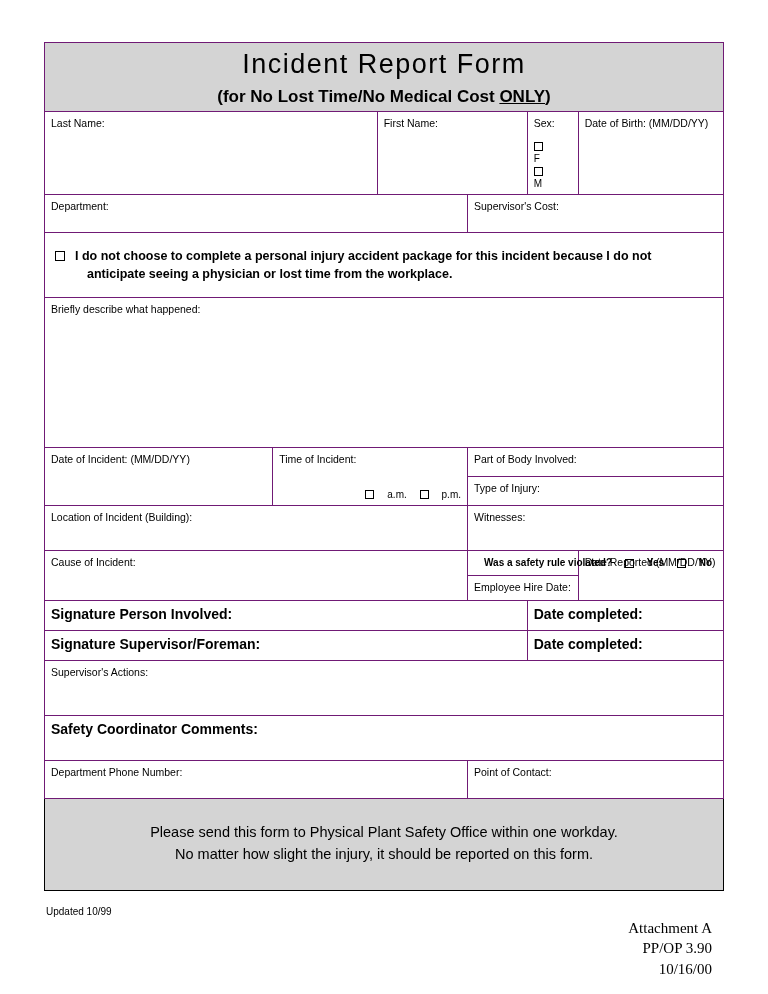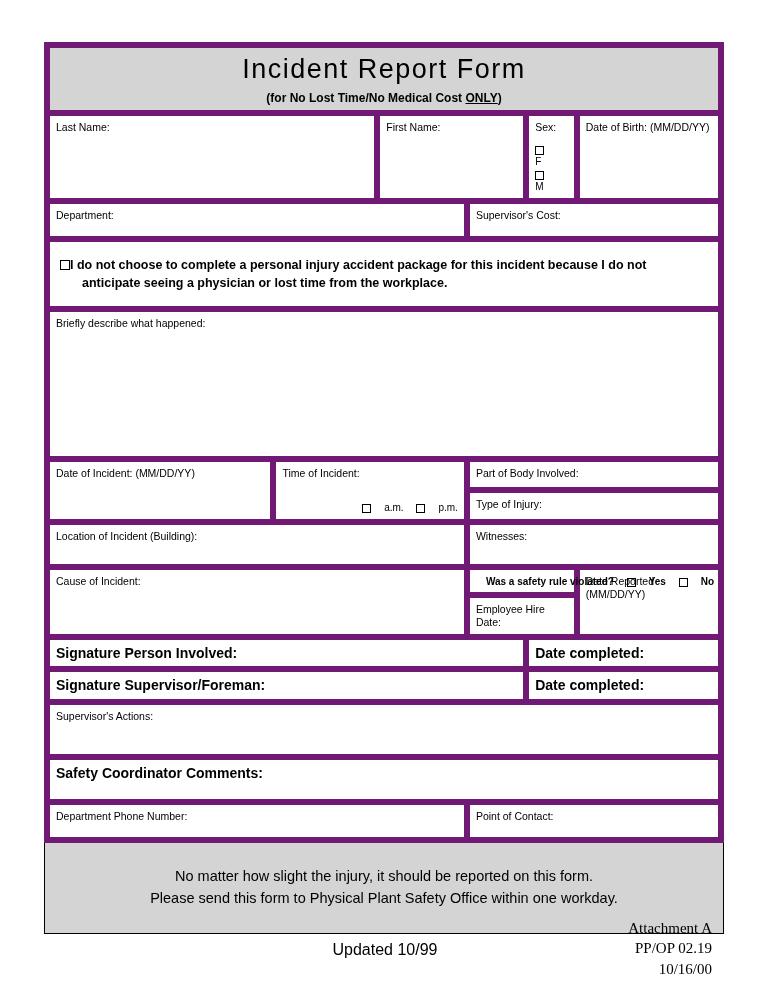--- a/index.html
+++ b/index.html
@@ -19,40 +19,40 @@
     left: 44px;
     top: 42px;
     width: 680px;
   }
   .form-table {
     border-collapse: collapse;
     width: 100%;
     table-layout: fixed;
   }
   .form-table td {
-    border: 6px solid #701a75;
+    border: 1px solid #701a75;
     vertical-align: top;
     padding: 5px 6px 4px 6px;
     font-size: 10.5px;
     line-height: 1.25;
   }
   .title-cell {
     background: #d4d4d4;
     text-align: center;
     padding: 14px 0 10px 0;
     border: 1px solid #000;
   }
   .title-main {
     font-size: 27px;
     letter-spacing: 1.5px;
     font-weight: normal;
     font-family: "Liberation Sans", sans-serif;
   }
   .title-sub {
-    font-size: 12px;
+    font-size: 17px;
     font-weight: bold;
     margin-top: 4px;
   }
   .title-sub u { text-decoration: underline; }
   .h-45 { height: 45px; }
   .h-38 { height: 38px; }
   .h-55 { height: 55px; }
   .h-25 { height: 25px; }
   .h-150 { height: 150px; }
   .h-30 { height: 30px; }
@@ -65,20 +65,21 @@
     margin-right: 3px;
     vertical-align: middle;
     background: #fff;
   }
   .consent-row td {
     padding: 14px 10px 14px 10px;
   }
   .consent-wrap {
     display: flex;
     align-items: flex-start;
+    gap: 10px;
   }
   .consent-box {
     width: 8px; height: 8px; border: 1px solid #000;
     margin-top: 4px; flex: 0 0 auto;
   }
   .consent-text {
     font-size: 12.5px;
     font-weight: bold;
     line-height: 1.45;
   }
@@ -99,24 +100,23 @@
   .footer-note {
     background: #d4d4d4;
     text-align: center;
     padding: 22px 10px 24px 10px;
     font-size: 14.5px;
     line-height: 1.55;
     border: 1px solid #000;
     border-top: none;
   }
   .updated {
-    font-size: 16px;
-    margin-top: 7px;
+    font-size: 10px;
+    margin-top: 15px;
     padding-left: 2px;
-    text-align: center;
   }
   .attachment {
     position: absolute;
     right: 56px;
     top: 918px;
     text-align: right;
     font-family: "Liberation Serif", serif;
     font-size: 15px;
     line-height: 1.35;
   }
@@ -276,24 +276,24 @@
         <span>Department Phone Number:</span>
       </td>
       <td colspan="3">
         <span>Point of Contact:</span>
       </td>
     </tr>
   </tbody>
     </table>
 
   <div class="footer-note">
+    <div>Please send this form to Physical Plant Safety Office within one workday.</div>
     <div>No matter how slight the injury, it should be reported on this form.</div>
-    <div>Please send this form to Physical Plant Safety Office within one workday.</div>
   </div>
 
   <div class="updated">Updated 10/99</div>
 </div>
 
 <div class="attachment">
   <div>Attachment A</div>
-  <div>PP/OP  02.19</div>
+  <div>PP/OP  3.90</div>
   <div>10/16/00</div>
 </div>
 
 </body></html>

